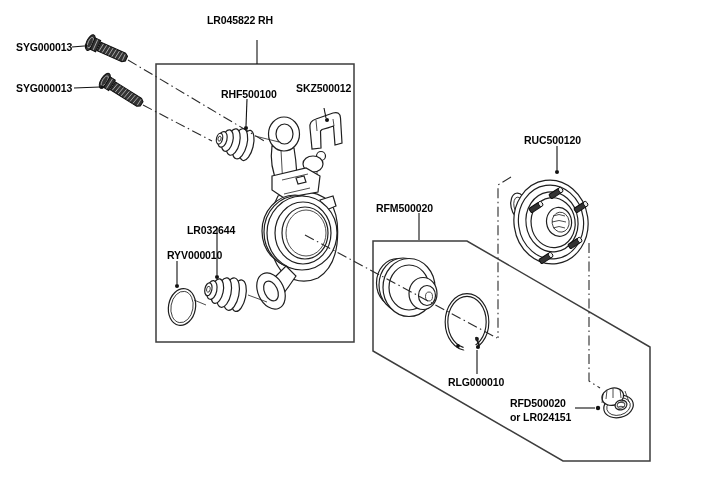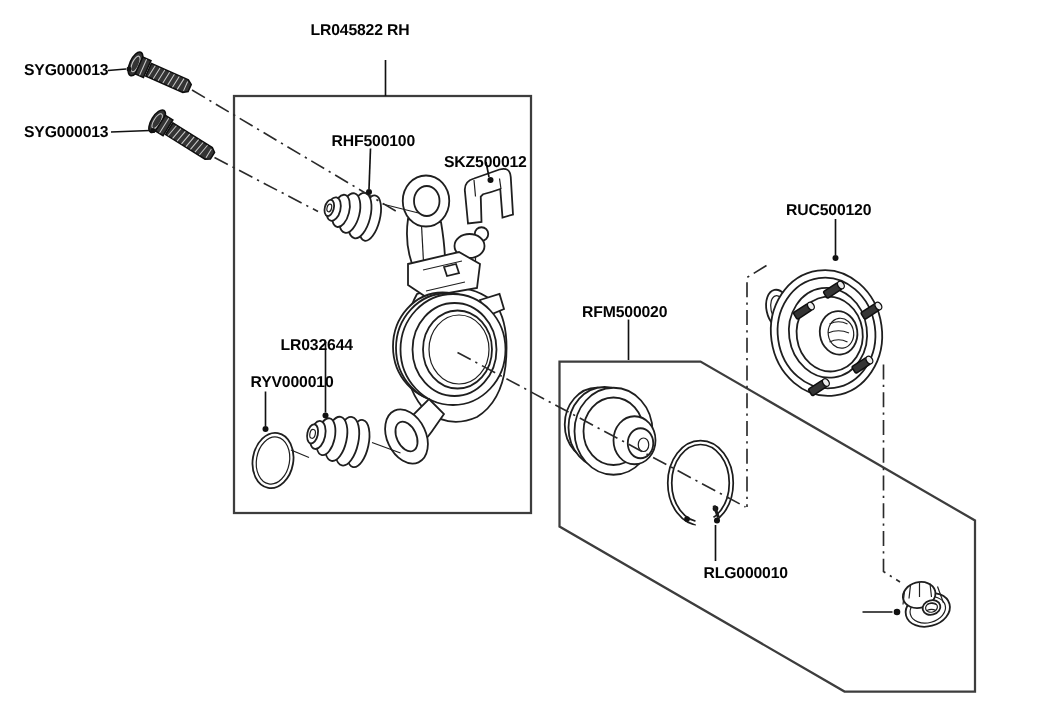--- a/index.html
+++ b/index.html
@@ -223,21 +223,25 @@
   </g>
 </svg>
 
   <div class="lbl center" style="left:160px;top:13px;width:160px">
     <div>LR045822 RH</div>
   </div>
 
   <div class="lbl" style="left:16px;top:40px">SYG000013</div>
   <div class="lbl" style="left:16px;top:81px">SYG000013</div>
   <div class="lbl" style="left:221px;top:87px">RHF500100</div>
-  <div class="lbl" style="left:296px;top:101px">SKZ500012</div>
+  <div class="lbl" style="left:296px;top:81px">SKZ500012</div>
   <div class="lbl" style="left:187px;top:223px">LR032644</div>
   <div class="lbl" style="left:167px;top:248px">RYV000010</div>
-  <div class="lbl" style="left:388px;top:201px">RFM500020</div>
+  <div class="lbl" style="left:376px;top:201px">RFM500020</div>
   <div class="lbl" style="left:524px;top:133px">RUC500120</div>
-  <div class="lbl" style="left:469px;top:375px">RLG000010</div>
-
+  <div class="lbl" style="left:448px;top:375px">RLG000010</div>
+
+  <div class="lbl" style="left:510px;top:396px">
+    <div>RFD500020</div>
+    <div>or LR024151</div>
+  </div>
 
 </div>
 
 </body></html>

